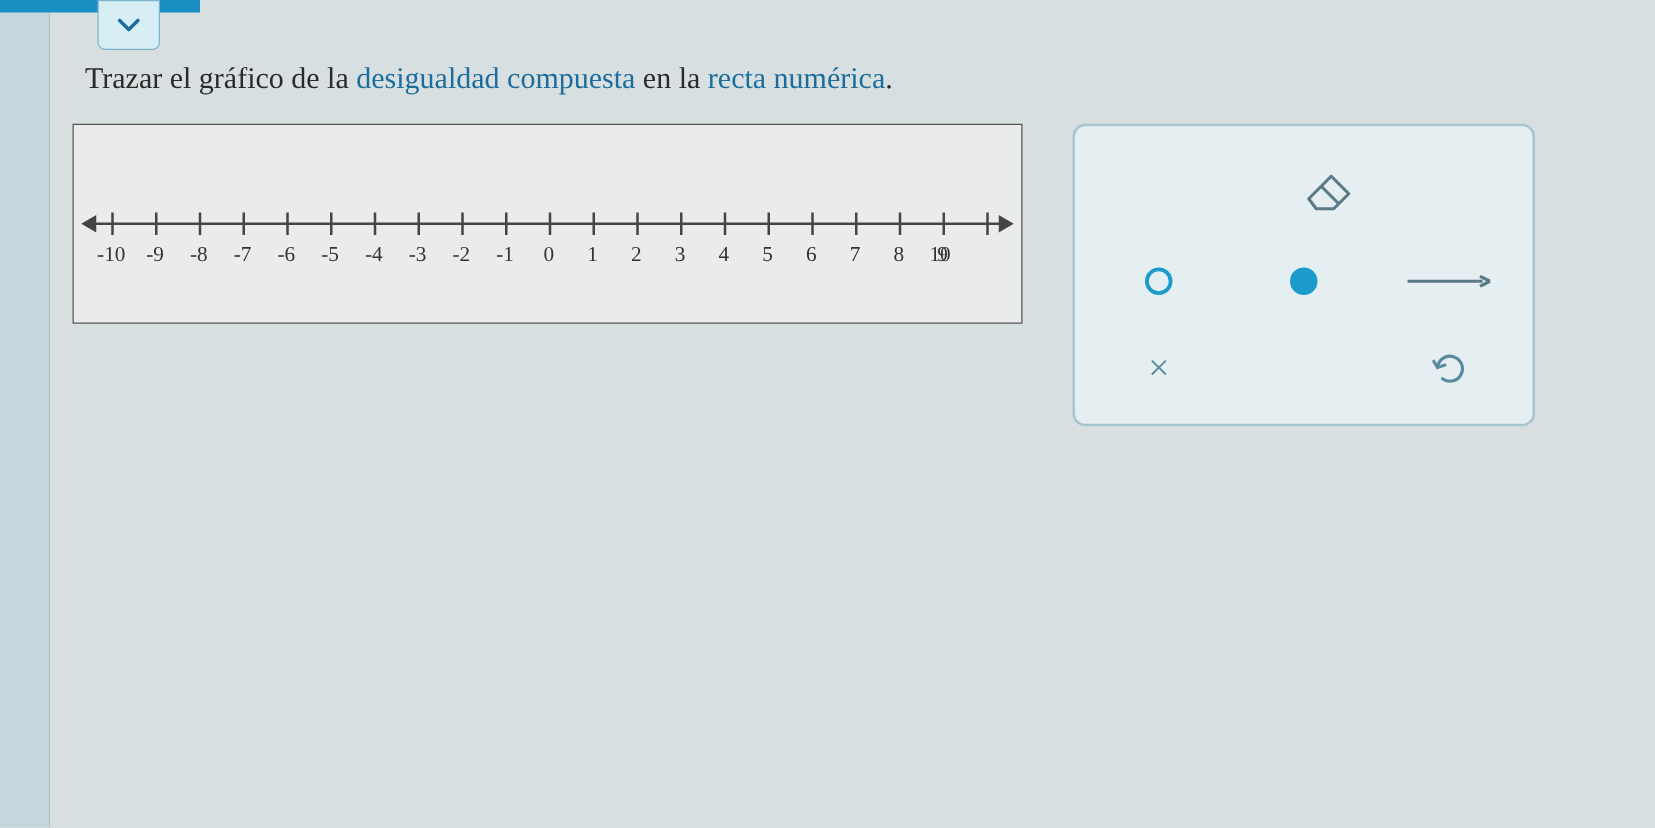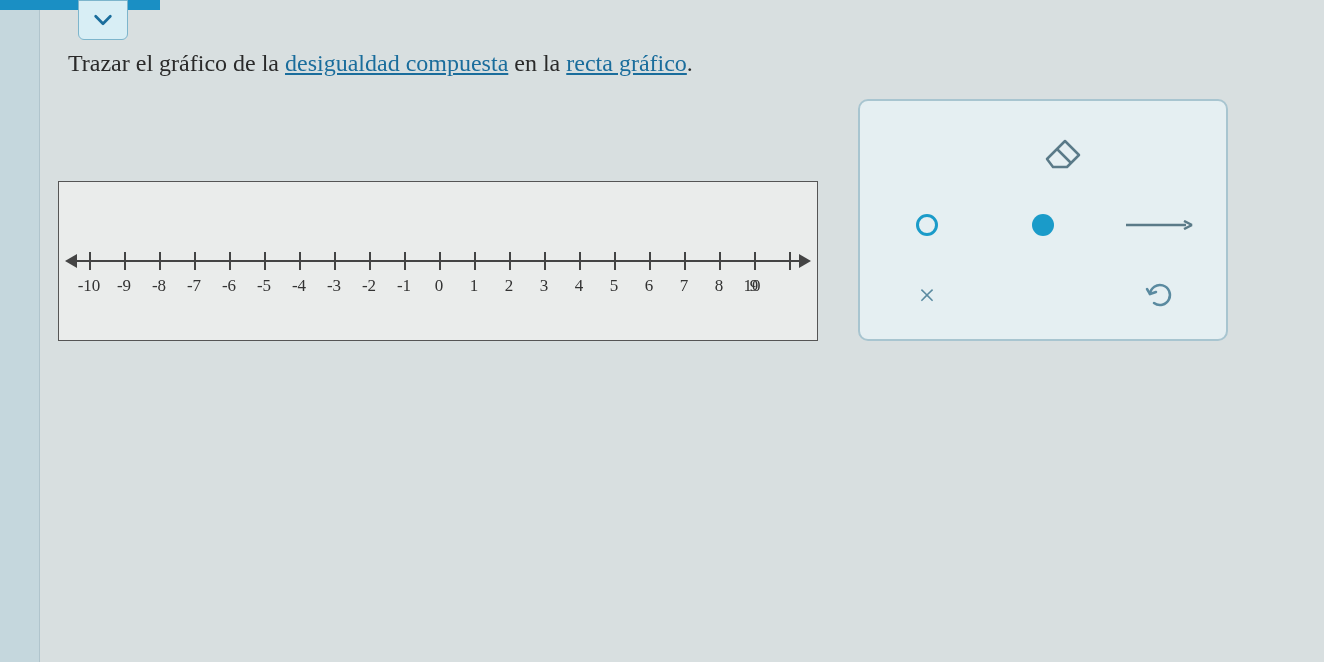--- a/index.html
+++ b/index.html
@@ -41,36 +41,35 @@
       position: absolute;
       left: 58px; top: 40px; right: 20px;
     }
     .instruction {
       font-size: 24px;
       color: #2a2a2a;
       margin: 10px 0 22px 10px;
     }
     .link-term {
       color: #1a6d9c;
-      text-decoration: underline;
       cursor: pointer;
       text-align: center;
     }
     .inequality {
       font-style: italic;
       font-size: 26px;
       color: #222;
       margin-left: 90px;
       margin-bottom: 60px;
       font-family: Georgia, serif;
     }
     .work-row {
       display: flex;
       gap: 40px;
-      align-items: flex-end;
+      align-items: flex-start;
     }
     .number-line-box {
       width: 760px;
       height: 160px;
       background: #eaeceb;
       border: 1px solid #555;
       position: relative;
     }
     .nline {
       position: absolute;
@@ -143,21 +142,21 @@
 <div class="top-tab"></div>
 
 <div class="collapse-btn">
   <svg viewBox="0 0 24 24">
     <path d="M4 8 L12 16 L20 8" fill="none" stroke="#1a6d9c" stroke-width="3" stroke-linecap="round" stroke-linejoin="round"></path>
   </svg>
 </div>
 
 <div class="content">
   <p class="instruction">
-    <span>Trazar el gráfico de la </span><span class="link-term">desigualdad compuesta</span><span> en la </span><span class="link-term">recta gráfico</span><span>.</span>
+    <span>Trazar el gráfico de la </span><span class="link-term">desigualdad compuesta</span><span> en la </span><span class="link-term">recta numérica</span><span>.</span>
   </p>
 
   <div class="work-row">
     <div class="number-line-box">
       <div class="arrow-left"></div>
       <div class="nline"></div>
       <div class="arrow-right"></div>
 
     <div class="tick" style="left: 30px;"></div>
         <div class="tick-label" style="left: 30px;">-10</div>

